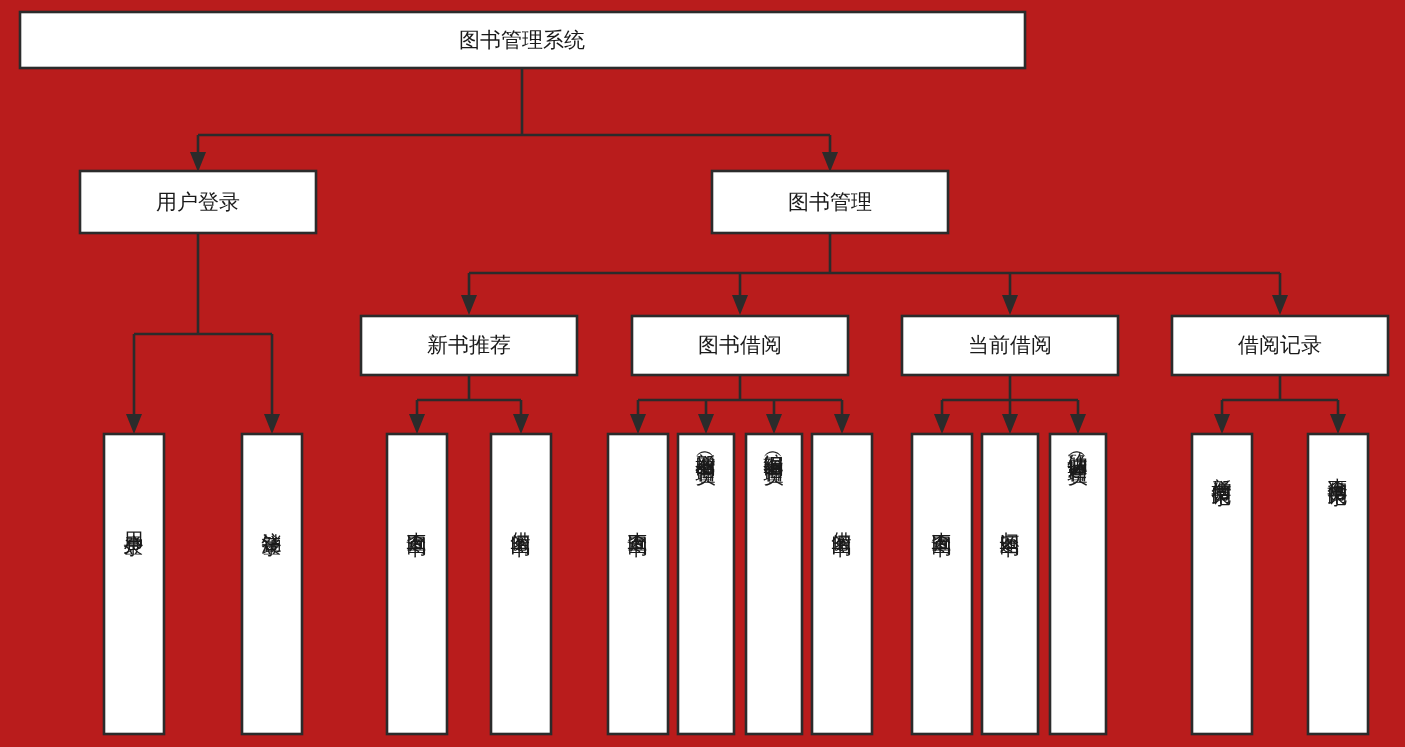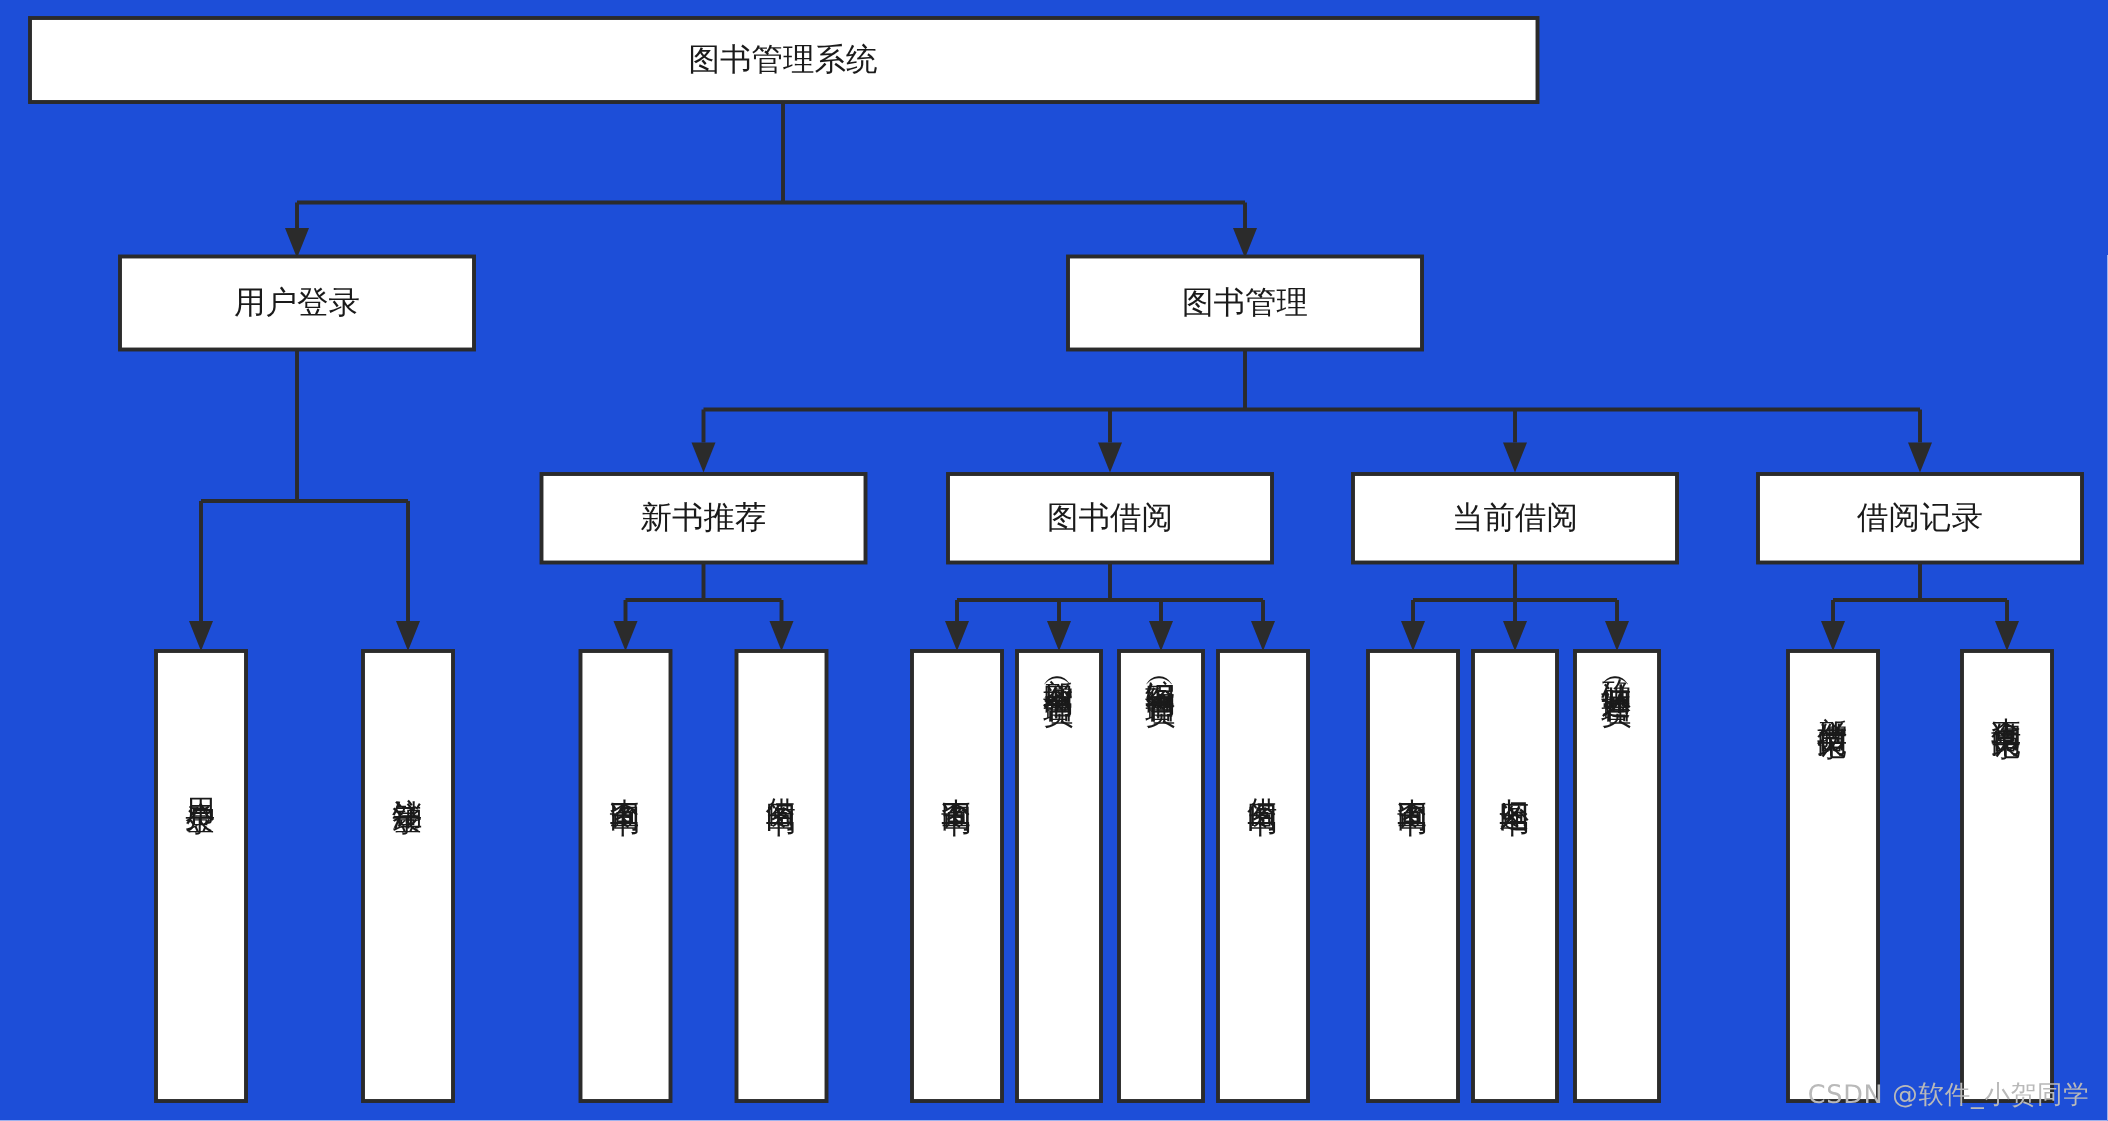--- a/index.html
+++ b/index.html
@@ -7,21 +7,21 @@
     padding: 0;
     background: #ffffff;
   }
   body {
     font-family: "DejaVu Sans", "Liberation Sans", sans-serif;
   }
   #diagram-root {
     position: relative;
     width: 1405px;
     height: 747px;
-    background: #1d4ed8;
+    background: #b91c1c;
     overflow: hidden;
   }
   svg#flow {
     position: absolute;
     left: 0;
     top: 0;
     width: 1405px;
     height: 747px;
     display: block;
   }
@@ -204,15 +204,14 @@
       <text class="node-text vertical" x="1222" y="468">新增借阅记录</text>
     </g>
 
     <g>
       <rect class="node-rect" x="1308" y="434" width="60" height="300"></rect>
       <text class="node-text vertical" x="1338" y="468">查询借阅记录</text>
     </g>
 
   </svg>
 
-  <div class="watermark">CSDN @软件_小贺同学</div>
 
 </div>
 
 </body></html>

